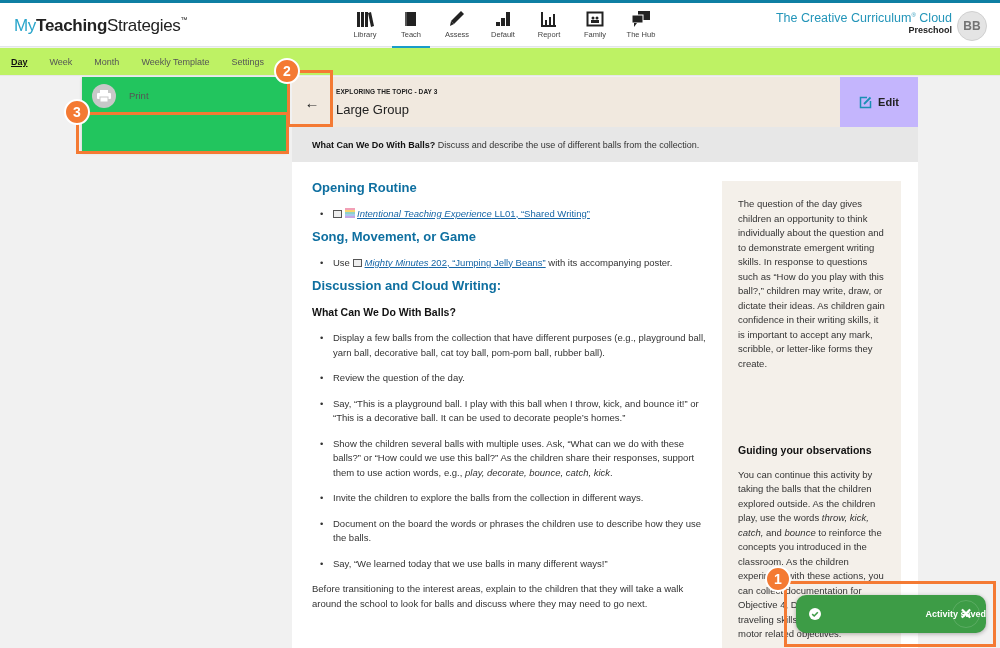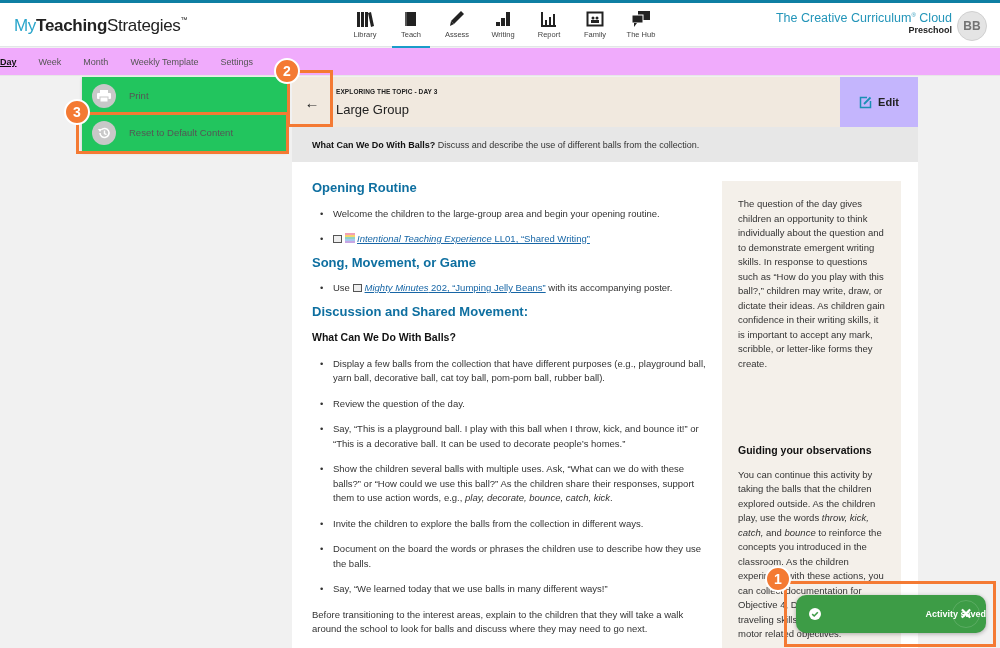--- a/index.html
+++ b/index.html
@@ -17,21 +17,21 @@
   .nav-item { width: 46px; margin-right: 0; text-align: center; font-size: 7.5px; color: #444; position: relative; height: 38px; }
   .nav-item svg { display: block; margin: 2px auto 2px; }
   .nav-item.active::after { content: ""; position: absolute; left: 4px; right: 4px; bottom: -3px; height: 3px; background: #1a9cc9; }
 
   .brand { position: absolute; right: 48px; top: 8px; text-align: right; }
   .brand .title { color: #2395b9; font-size: 12.5px; }
   .brand .title sup { font-size: 6px; }
   .brand .sub { font-size: 9px; font-weight: bold; color: #222; margin-top: 0; }
   .avatar { position: absolute; right: 13px; top: 8px; width: 30px; height: 30px; border-radius: 50%; background: #e4e4e4; border: 1px solid #d0d0d0; font-size: 12px; font-weight: bold; color: #737373; display: flex; align-items: center; justify-content: center; }
 
-  .subnav { position: absolute; top: 48px; left: 0; width: 1000px; height: 28px; background: #f0abfc; border-bottom: 1px solid #e7e7e7; display: flex; align-items: center; }
+  .subnav { position: absolute; top: 48px; left: 0; width: 1000px; height: 28px; background: #bef264; border-bottom: 1px solid #e7e7e7; display: flex; align-items: center; padding-left: 11px; }
   .subnav span { font-size: 9px; color: #555; margin-right: 22px; }
   .subnav span.active { color: #111; font-weight: bold; text-decoration: underline; }
 
   .menu { position: absolute; left: 82px; top: 77px; width: 205px; height: 75px; background: #22c55e; box-shadow: 0 1px 3px rgba(0,0,0,.15); }
   .menu-item { height: 37px; display: flex; align-items: center; padding-left: 10px; font-size: 9.5px; color: #555; }
   .menu-icon { width: 24px; height: 24px; border-radius: 50%; background: #c8c8c8; display: flex; align-items: center; justify-content: center; margin-right: 13px; }
 
   .card { position: absolute; left: 292px; top: 77px; width: 626px; height: 580px; background: #fff; }
   .card-head { height: 50px; background: #f1e9df; position: relative; }
   .back-btn { position: absolute; left: 0; top: 0; width: 40px; height: 50px; display: flex; align-items: center; justify-content: center; font-size: 15px; color: #222; }
@@ -95,21 +95,21 @@
           <polygon points="3,11 6,14 2,16" fill="#222"></polygon>
         </svg>
       <span>Assess</span>
     </div>
     <div class="nav-item">
       <svg width="18" height="18" viewBox="0 0 18 18">
           <rect x="2" y="12" width="4" height="4" fill="#222"></rect>
           <rect x="7" y="8" width="4" height="8" fill="#222"></rect>
           <rect x="12" y="2" width="4" height="14" fill="#222"></rect>
         </svg>
-      <span>Writing</span>
+      <span>Default</span>
     </div>
     <div class="nav-item">
       <svg width="18" height="18" viewBox="0 0 18 18">
           <path d="M2 2 v14 h14" stroke="#222" stroke-width="2" fill="none"></path>
           <rect x="5" y="10" width="2" height="5" fill="#222"></rect>
           <rect x="9" y="7" width="2" height="8" fill="#222"></rect>
           <rect x="13" y="4" width="2" height="11" fill="#222"></rect>
         </svg>
       <span>Report</span>
     </div>
@@ -150,30 +150,20 @@
 <div class="menu">
   <div class="menu-item">
     <span class="menu-icon">
       <svg width="14" height="12" viewBox="0 0 14 12">
           <rect x="3" y="0" width="8" height="3" fill="#fff"></rect>
           <rect x="0" y="3" width="14" height="6" rx="1" fill="#fff"></rect>
           <rect x="3" y="7" width="8" height="5" fill="#fff" stroke="#c8c8c8" stroke-width="1"></rect>
         </svg>
     </span>
     <span>Print</span>
-  </div>
-  <div class="menu-item">
-    <span class="menu-icon">
-      <svg width="14" height="14" viewBox="0 0 14 14">
-          <path d="M3 7 a4.5 4.5 0 1 0 1.3 -3.2" stroke="#fff" stroke-width="1.6" fill="none"></path>
-          <polygon points="1,3 5,3 3,6" fill="#fff"></polygon>
-          <path d="M7.5 4.5 v3 l2 1.2" stroke="#fff" stroke-width="1.4" fill="none"></path>
-        </svg>
-    </span>
-    <span>Reset to Default Content</span>
   </div>
 </div>
 
 <div class="card">
   <div class="card-head">
     <div class="back-btn">
         <span>←</span>
       </div>
     <div class="eyebrow">EXPLORING THE TOPIC - DAY 3</div>
     <div class="ttl">Large Group</div>
@@ -183,28 +173,27 @@
           <path d="M5 8 L11.5 1.5" stroke="#1a8fb5" stroke-width="1.8"></path>
         </svg>
       <span>Edit</span>
     </div>
   </div>
   <div class="summary"><b>What Can We Do With Balls?</b><span> Discuss and describe the use of different balls from the collection.</span></div>
 
   <div class="main-col">
     <h2>Opening Routine</h2>
     <ul>
-      <li>Welcome the children to the large-group area and begin your opening routine.</li>
       <li><span class="icn-photo"></span><span class="icn-stripes"></span><a><i>Intentional Teaching Experience</i><span> LL01, “Shared Writing”</span></a></li>
     </ul>
     <h2 style="margin-top:-2px">Song, Movement, or Game</h2>
     <ul>
       <li><span>Use </span><span class="icn-photo"></span><a><i>Mighty Minutes</i><span> 202, “Jumping Jelly Beans”</span></a><span> with its accompanying poster.</span></li>
     </ul>
-    <h2 style="margin-top:-2px">Discussion and Shared Movement:</h2>
+    <h2 style="margin-top:-2px">Discussion and Cloud Writing:</h2>
     <h3>What Can We Do With Balls?</h3>
     <ul>
       <li>Display a few balls from the collection that have different purposes (e.g., playground ball, yarn ball, decorative ball, cat toy ball, pom-pom ball, rubber ball).</li>
       <li>Review the question of the day.</li>
       <li>Say, “This is a playground ball. I play with this ball when I throw, kick, and bounce it!” or “This is a decorative ball. It can be used to decorate people’s homes.”</li>
       <li><span>Show the children several balls with multiple uses. Ask, “What can we do with these balls?” or “How could we use this ball?” As the children share their responses, support them to use action words, e.g., </span><i>play, decorate, bounce, catch, kick</i><span>.</span></li>
       <li>Invite the children to explore the balls from the collection in different ways.</li>
       <li>Document on the board the words or phrases the children use to describe how they use the balls.</li>
       <li>Say, “We learned today that we use balls in many different ways!”</li>
     </ul>

